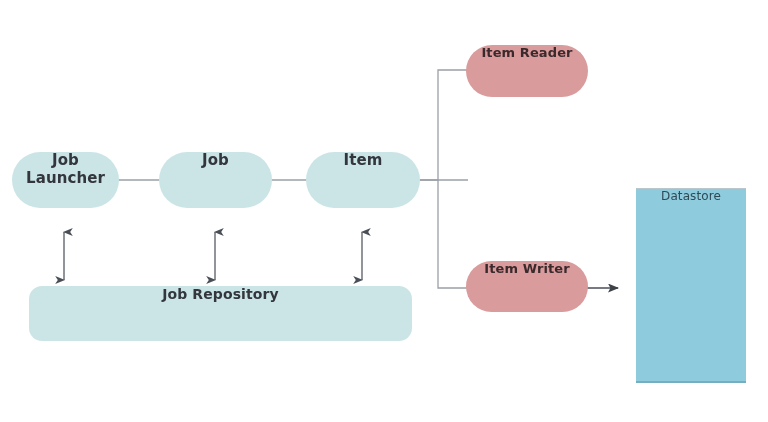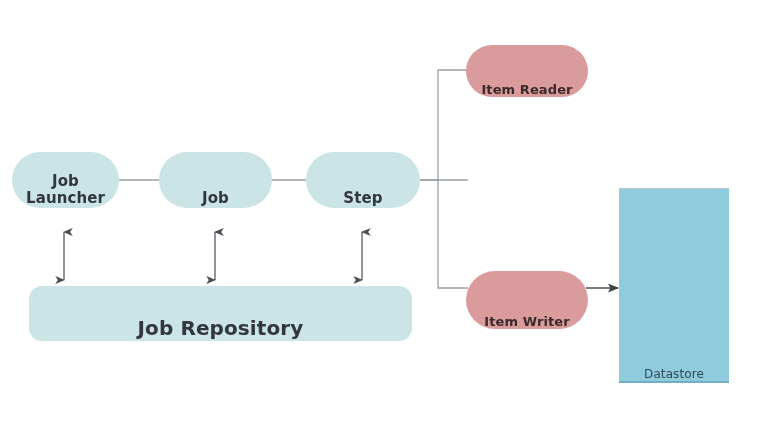--- a/index.html
+++ b/index.html
@@ -10,21 +10,21 @@
     overflow:hidden;
   }
   #canvas{position:relative;width:768px;height:422px;}
 
   
   #wires{position:absolute;left:0;top:0;width:768px;height:422px;}
 
   
   .node{
     position:absolute;
-    display:flex;align-items:flex-end;justify-content:center;
+    display:flex;align-items:flex-start;justify-content:center;
     text-align:center;
     box-sizing:border-box;
     z-index:2;
   }
   .node .lbl{
     white-space:pre-line;
     line-height:1.18;
     letter-spacing:.1px;
   }
 
@@ -35,38 +35,39 @@
     color:#33363d;
     font-weight:bold;
     font-size:15px;
   }
   
   .bar-teal{
     background:#cbe5e6;
     border-radius:13px;
     color:#33363d;
     font-weight:bold;
-    font-size:20px;
+    font-size:14px;
   }
   
   .pill-rose{
     background:#d99b9c;
     border-radius:999px;
     color:#3a2a2c;
     font-weight:bold;
     font-size:13px;
   }
   
   .datastore{
     background:#8ecbdd;
     color:#2f4a55;
     font-weight:normal;
     font-size:12px;
     border-top:1.5px solid #b9c6cb;
     border-bottom:2px solid #74aec0;
+    margin-left:17px;
   }
 </style>
 </head>
 <body>
 
 <div id="canvas">
 
   <svg id="wires" viewBox="0 0 768 422" xmlns="http://www.w3.org/2000/svg">
     <defs>
       <marker id="ah-up" markerWidth="10" markerHeight="10" refX="5" refY="1.2" orient="auto-start-reverse" markerUnits="userSpaceOnUse">
@@ -112,33 +113,33 @@
   <div class="node pill-teal" style="left:12px;  top:152px; width:107px; height:56px;">
     <span class="lbl">Job
 Launcher</span>
   </div>
 
   <div class="node pill-teal" style="left:159px; top:152px; width:113px; height:56px;">
     <span class="lbl">Job</span>
   </div>
 
   <div class="node pill-teal" style="left:306px; top:152px; width:114px; height:56px;">
-    <span class="lbl">Step</span>
+    <span class="lbl">Item</span>
   </div>
 
   <div class="node bar-teal" style="left:29px;  top:286px; width:383px; height:55px;">
     <span class="lbl">Job Repository</span>
   </div>
 
   <div class="node pill-rose" style="left:466px; top:45px;  width:122px; height:52px;">
     <span class="lbl">Item Reader</span>
   </div>
 
 
-  <div class="node pill-rose" style="left:466px; top:271px; width:122px; height:58px;">
+  <div class="node pill-rose" style="left:466px; top:261px; width:122px; height:51px;">
     <span class="lbl">Item Writer</span>
   </div>
 
   <div class="node datastore" style="left:619px; top:188px; width:110px; height:195px;">
     <span class="lbl">Datastore</span>
   </div>
 
 </div>
 
 </body></html>

